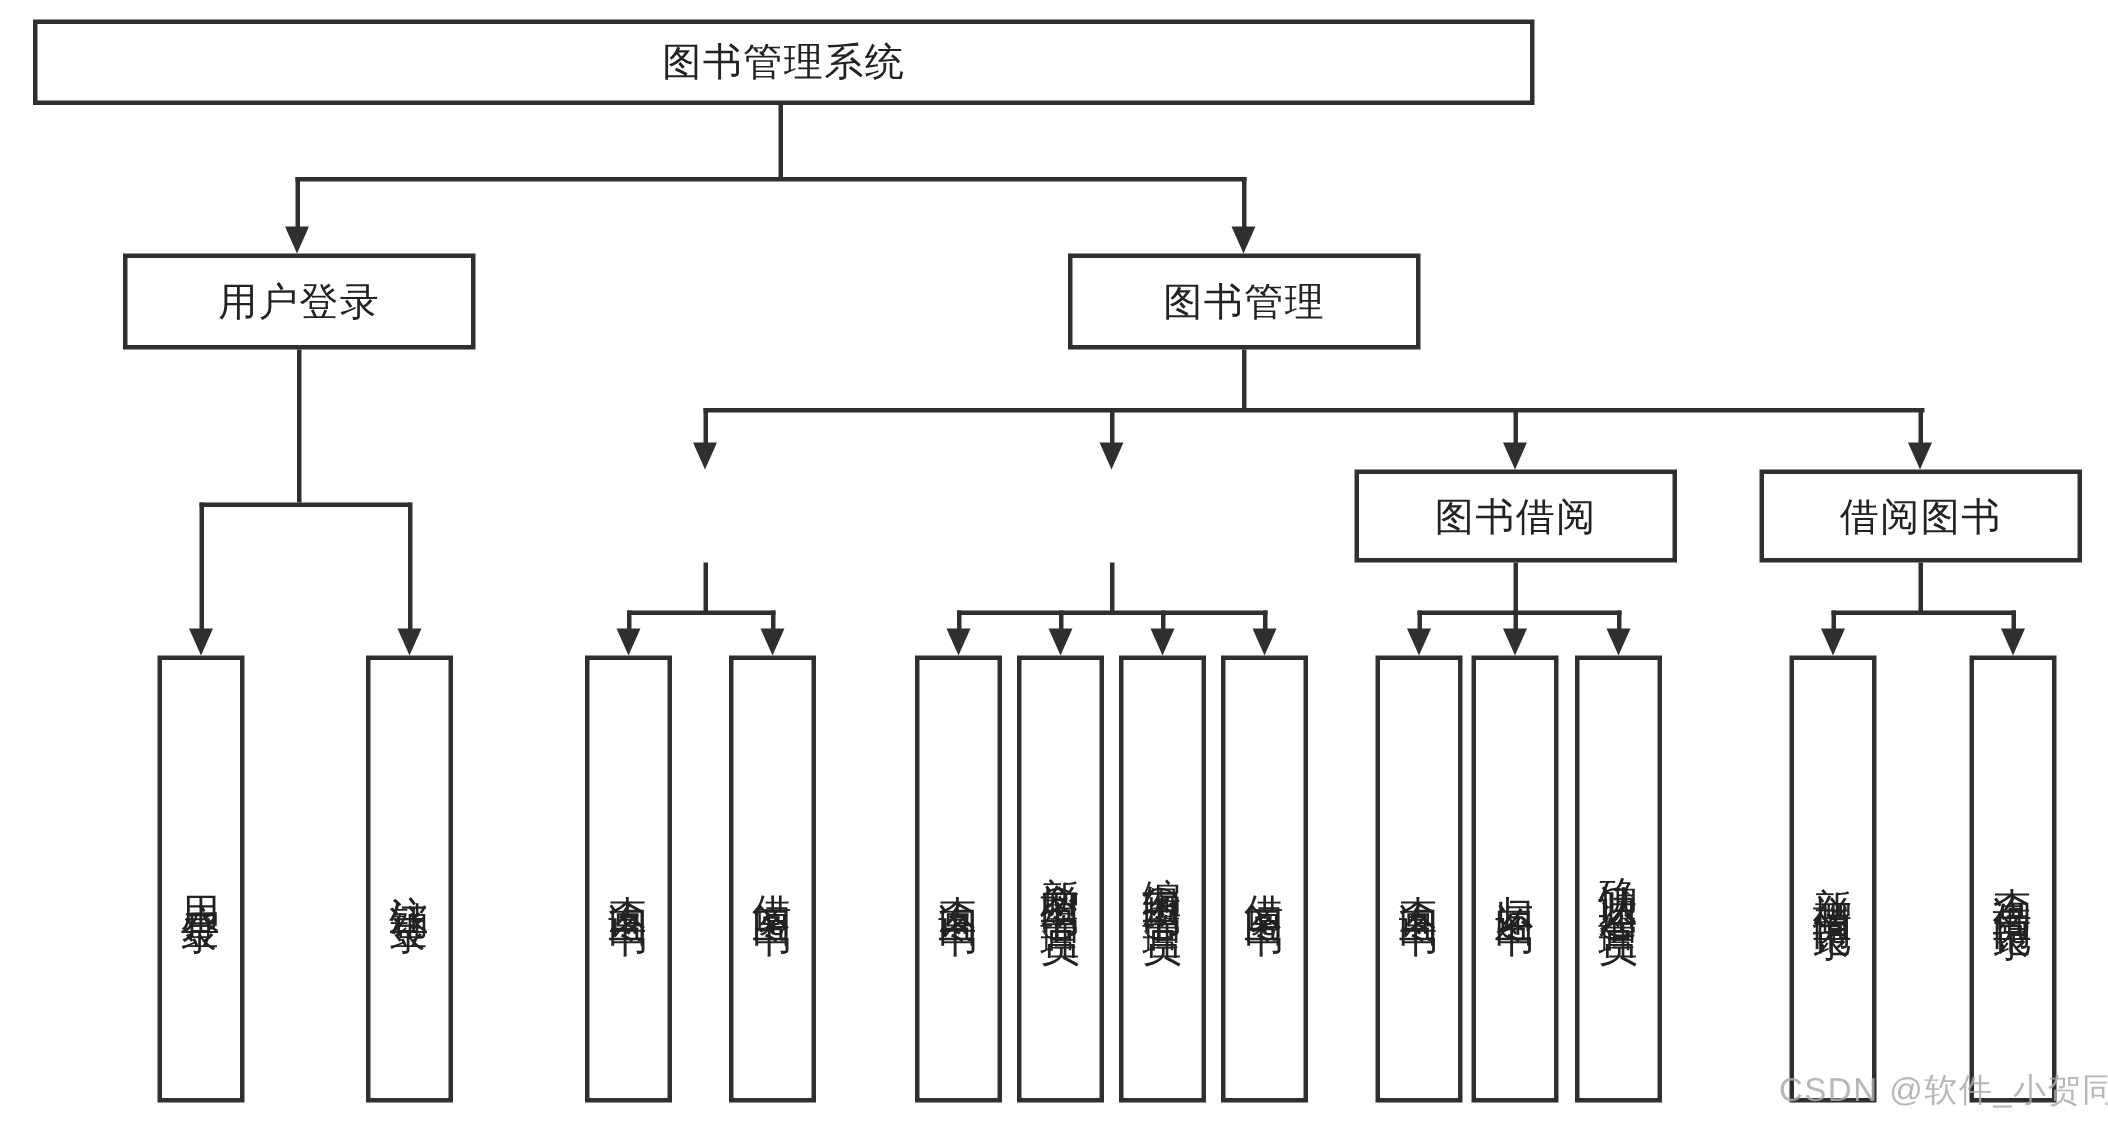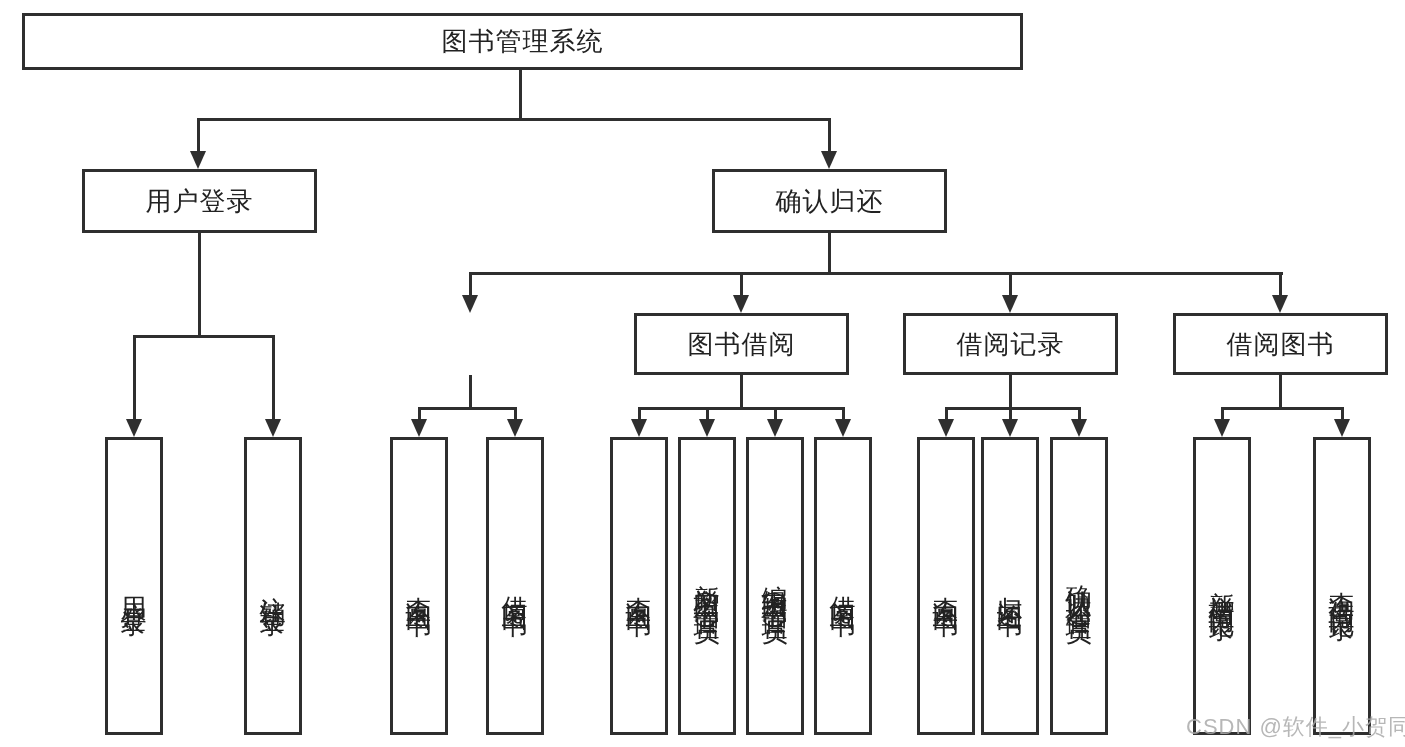--- a/index.html
+++ b/index.html
@@ -49,42 +49,41 @@
   <div class="box" style="left:22px;top:13px;width:1001px;height:57px">图书管理系统</div>
 
   <div class="vline" style="left:519px;top:69px;height:49px"></div>
   <div class="hline" style="left:197px;top:118px;width:634px"></div>
   <div class="vline" style="left:197px;top:118px;height:34px"></div>
   <div class="arrow" style="left:190px;top:151px"></div>
   <div class="vline" style="left:828px;top:118px;height:34px"></div>
   <div class="arrow" style="left:821px;top:151px"></div>
 
   <div class="box" style="left:82px;top:169px;width:235px;height:64px">用户登录</div>
-  <div class="box" style="left:712px;top:169px;width:235px;height:64px">确认归还</div>
+  <div class="box" style="left:712px;top:169px;width:235px;height:64px">图书管理</div>
 
   <div class="vline" style="left:198px;top:233px;height:102px"></div>
   <div class="hline" style="left:133px;top:335px;width:141px"></div>
   <div class="vline" style="left:133px;top:335px;height:85px"></div>
   <div class="arrow" style="left:126px;top:419px"></div>
   <div class="vline" style="left:272px;top:335px;height:85px"></div>
   <div class="arrow" style="left:265px;top:419px"></div>
 
   <div class="vline" style="left:828px;top:233px;height:41px"></div>
   <div class="hline" style="left:469px;top:272px;width:814px"></div>
   <div class="vline" style="left:469px;top:272px;height:24px"></div>
   <div class="arrow" style="left:462px;top:295px"></div>
   <div class="vline" style="left:740px;top:272px;height:24px"></div>
   <div class="arrow" style="left:733px;top:295px"></div>
   <div class="vline" style="left:1009px;top:272px;height:24px"></div>
   <div class="arrow" style="left:1002px;top:295px"></div>
   <div class="vline" style="left:1279px;top:272px;height:24px"></div>
   <div class="arrow" style="left:1272px;top:295px"></div>
 
-  <div class="box" style="left:634px;top:313px;width:215px;height:62px">图书借阅</div>
-  <div class="box" style="left:903px;top:313px;width:215px;height:62px">借阅记录</div>
+  <div class="box" style="left:903px;top:313px;width:215px;height:62px">图书借阅</div>
   <div class="box" style="left:1173px;top:313px;width:215px;height:62px">借阅图书</div>
 
   <div class="vline" style="left:469px;top:375px;height:34px"></div>
   <div class="hline" style="left:418px;top:407px;width:99px"></div>
   <div class="vline" style="left:418px;top:407px;height:14px"></div>
   <div class="arrow" style="left:411px;top:419px"></div>
   <div class="vline" style="left:514px;top:407px;height:14px"></div>
   <div class="arrow" style="left:507px;top:419px"></div>
 
   <div class="vline" style="left:740px;top:375px;height:34px"></div>

